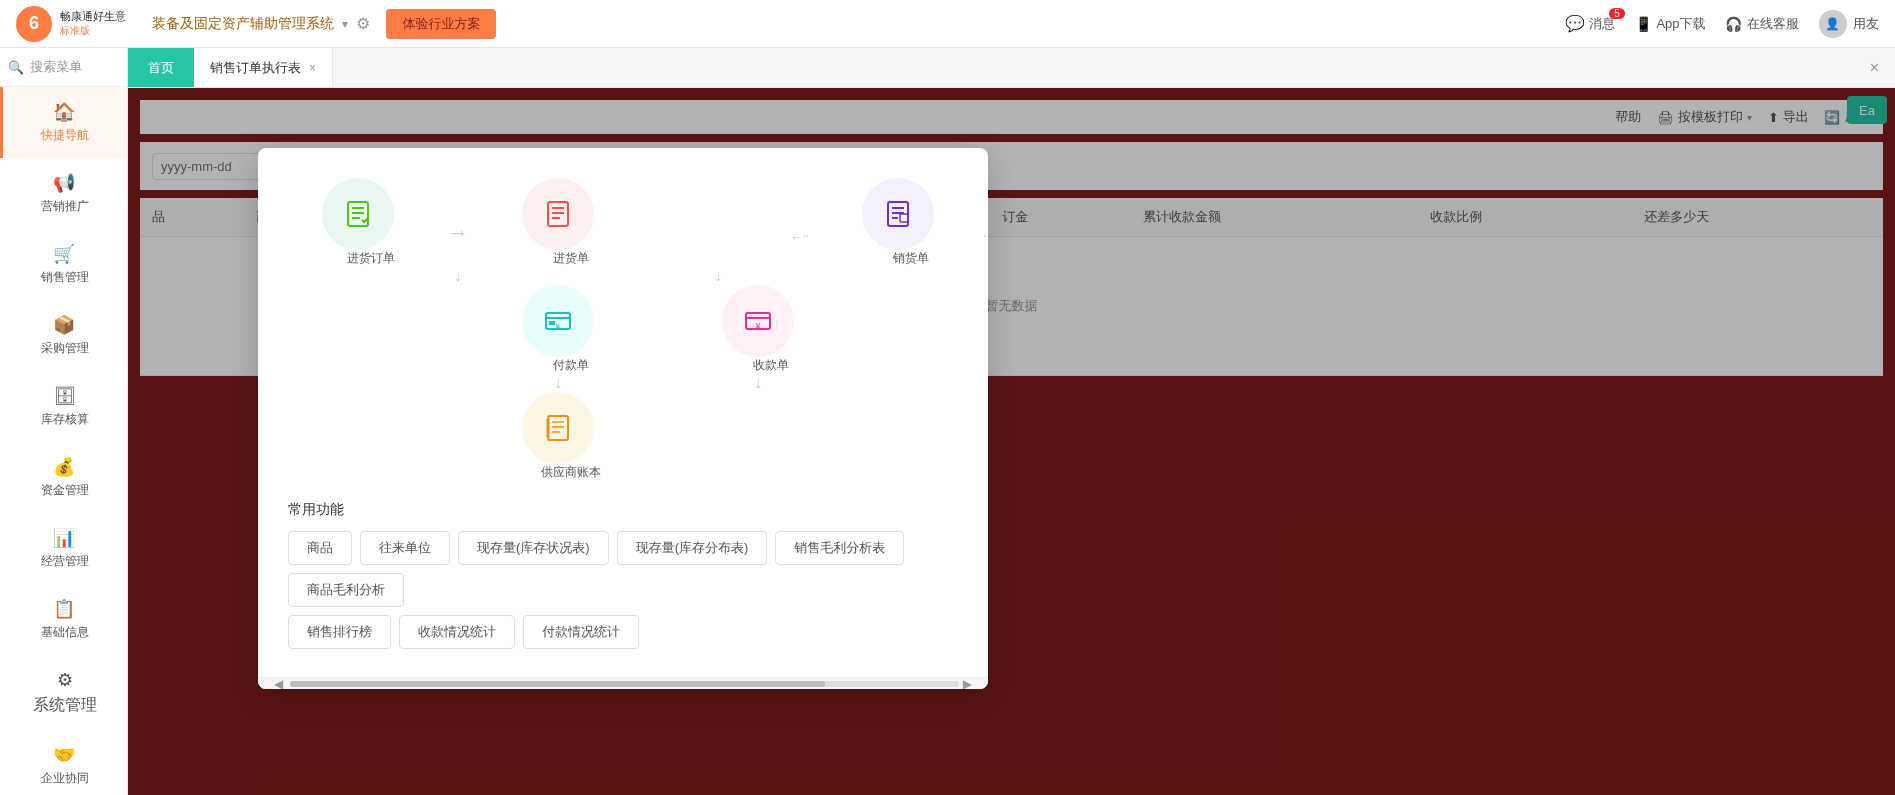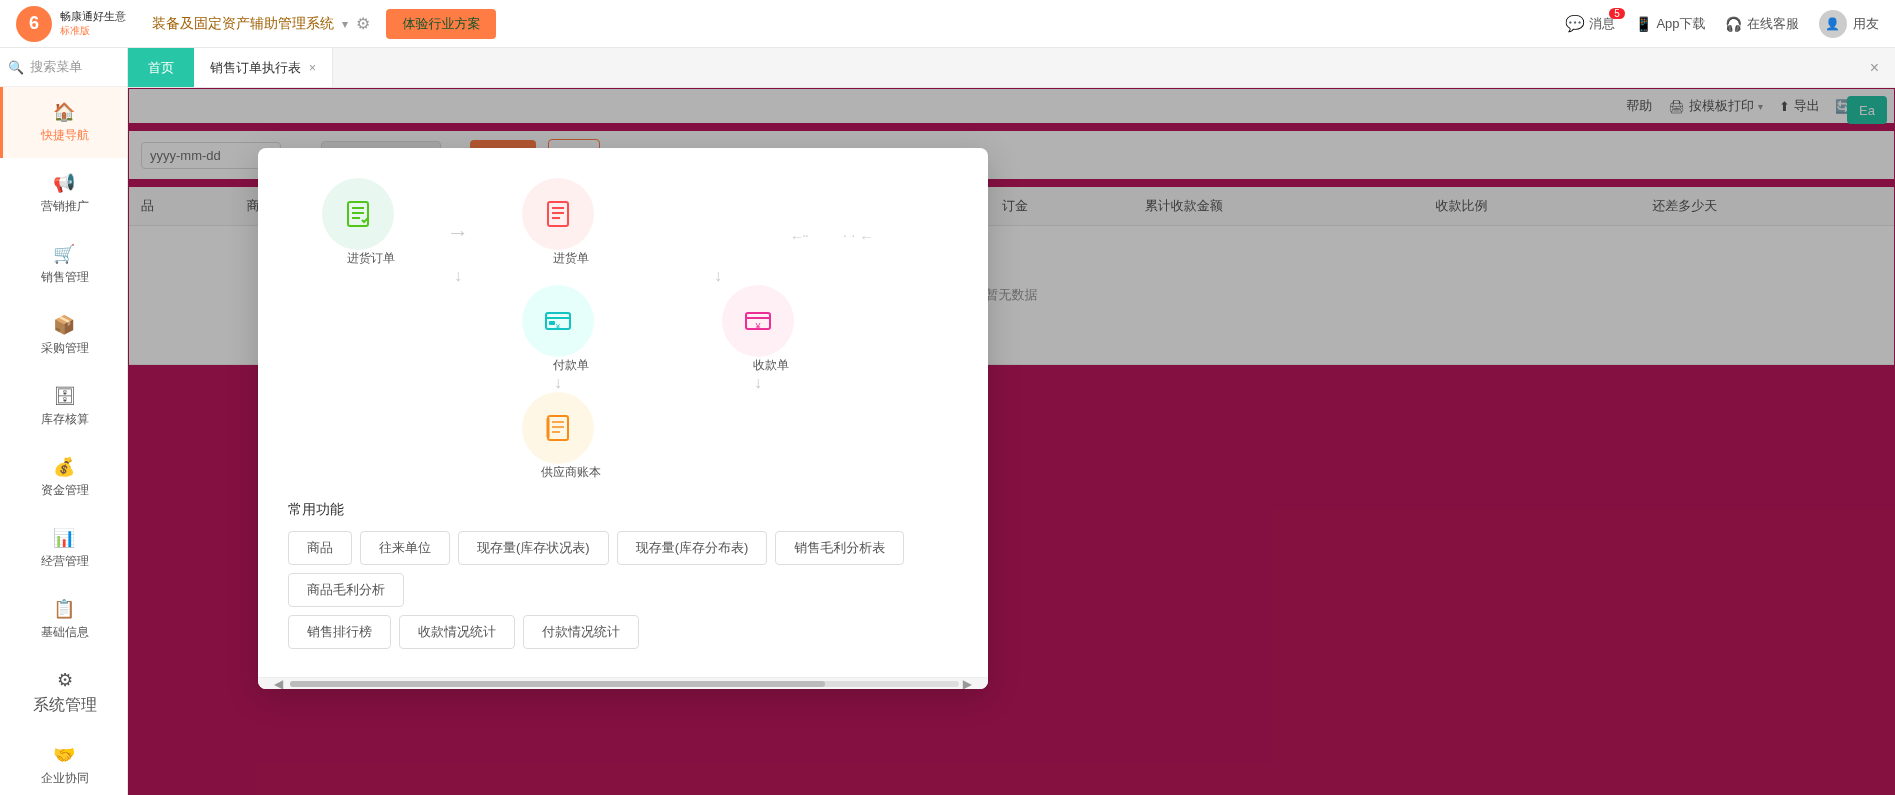--- a/index.html
+++ b/index.html
@@ -10,21 +10,21 @@
     .top-bar { height: 48px; background: #fff; display: flex; align-items: center; padding: 0 16px; border-bottom: 1px solid #e8e8e8; flex-shrink: 0; }
     .main-area { display: flex; flex: 1; overflow: hidden; }
     .sidebar { width: 128px; background: #fff; border-right: 1px solid #e8e8e8; display: flex; flex-direction: column; flex-shrink: 0; }
     .content-area { flex: 1; display: flex; flex-direction: column; overflow: hidden; }
     .tab-bar { height: 40px; background: #f5f5f5; display: flex; align-items: stretch; border-bottom: 1px solid #e8e8e8; flex-shrink: 0; }
     .tab-content { flex: 1; position: relative; overflow: hidden; }
 
     
     .top-bar-logo { display: flex; align-items: center; gap: 8px; width: 128px; }
     .logo-icon { width: 36px; height: 36px; background: #ff7d45; border-radius: 50%; display: flex; align-items: center; justify-content: center; color: #fff; font-size: 18px; font-weight: bold; }
-    .top-bar-btn { background: #ff7d45; color: #14532d; border: none; border-radius: 4px; padding: 6px 16px; font-size: 13px; cursor: pointer; margin-left: 16px; }
+    .top-bar-btn { background: #ff7d45; color: #7f1d1d; border: none; border-radius: 4px; padding: 6px 16px; font-size: 13px; cursor: pointer; margin-left: 16px; }
     .top-bar-right { margin-left: auto; display: flex; align-items: center; gap: 20px; color: #555; font-size: 13px; }
     .badge-wrap { position: relative; display: inline-flex; align-items: center; gap: 4px; cursor: pointer; }
     .badge { position: absolute; top: -6px; right: -10px; background: #f5222d; color: #fff; border-radius: 8px; font-size: 10px; padding: 0 4px; min-width: 16px; text-align: center; }
     .avatar { width: 28px; height: 28px; background: #ccc; border-radius: 50%; display: flex; align-items: center; justify-content: center; color: #fff; font-size: 12px; }
 
     
     .sidebar-search { padding: 10px 8px; border-bottom: 1px solid #f0f0f0; }
     .sidebar-search-inner { display: flex; align-items: center; gap: 6px; color: #999; font-size: 13px; cursor: pointer; }
     .sidebar-item { display: flex; flex-direction: column; align-items: center; padding: 14px 4px; cursor: pointer; color: #555; font-size: 12px; gap: 4px; border-left: 3px solid transparent; }
     .sidebar-item.active { background: #fff7f0; color: #ff7d45; border-left-color: #ff7d45; }
@@ -175,21 +175,21 @@
         <div class="tab-home">首页</div>
         <div class="tab-item">
           <span>销售订单执行表</span>
           <span class="tab-close">×</span>
         </div>
         <div class="tab-close-all">×</div>
       </div>
 
       <div class="tab-content">
 
-        <div style="padding:1px;background:#be185d;height:100%;">
+        <div style="padding:12px;background:#7f1d1d;height:100%;">
 
           <div style="display:flex;align-items:center;gap:12px;padding:8px 12px;background:#fff;margin-bottom:8px;">
             <div style="margin-left:auto;display:flex;align-items:center;gap:16px;">
               <button class="toolbar-btn" style="background:none;border:none;color:#555;font-size:13px;cursor:pointer;display:flex;align-items:center;gap:4px;">帮助</button>
               <button class="toolbar-btn" style="background:none;border:none;color:#555;font-size:13px;cursor:pointer;display:flex;align-items:center;gap:4px;">
                 <span>🖨</span>
                 <span>按模板打印</span>
                 <span style="font-size:10px;color:#999;">▾</span>
               </button>
               <button class="toolbar-btn" style="background:none;border:none;color:#555;font-size:13px;cursor:pointer;display:flex;align-items:center;gap:4px;">
@@ -271,20 +271,32 @@
                           <line x1="10" y1="20" x2="18" y2="20" stroke="#ff4d4f" stroke-width="2"></line>
                         </svg>
                     </div>
                     <span class="flow-label">进货单</span>
                   </div>
 
                   <div style="width:140px;padding-bottom:24px;"></div>
 
                   <div class="arrow-h-dashed" style="padding-bottom:24px;width:60px;justify-content:center;display:flex;align-items:center;color:#ccc;font-size:14px;">← · ·</div>
 
+                  <div class="flow-col" style="width:140px;">
+                    <div class="flow-circle purple">
+                      <svg width="32" height="32" viewBox="0 0 32 32">
+                          <rect x="6" y="4" width="20" height="24" rx="2" fill="none" stroke="#722ed1" stroke-width="2"></rect>
+                          <line x1="10" y1="10" x2="22" y2="10" stroke="#722ed1" stroke-width="2"></line>
+                          <line x1="10" y1="15" x2="22" y2="15" stroke="#722ed1" stroke-width="2"></line>
+                          <line x1="10" y1="20" x2="16" y2="20" stroke="#722ed1" stroke-width="2"></line>
+                          <rect x="18" y="16" width="8" height="8" rx="1" fill="none" stroke="#722ed1" stroke-width="1.5"></rect>
+                        </svg>
+                    </div>
+                    <span class="flow-label">销货单</span>
+                  </div>
 
                   <div style="width:60px;display:flex;align-items:center;justify-content:center;padding-bottom:24px;color:#ccc;font-size:14px;">· · ←</div>
 
                 </div>
 
                 <div style="display:flex;align-items:flex-start;gap:0;">
                   <div style="width:140px;"></div>
                   <div style="width:60px;display:flex;justify-content:center;">
                     <span style="color:#ccc;font-size:16px;">↓</span>
                   </div>

